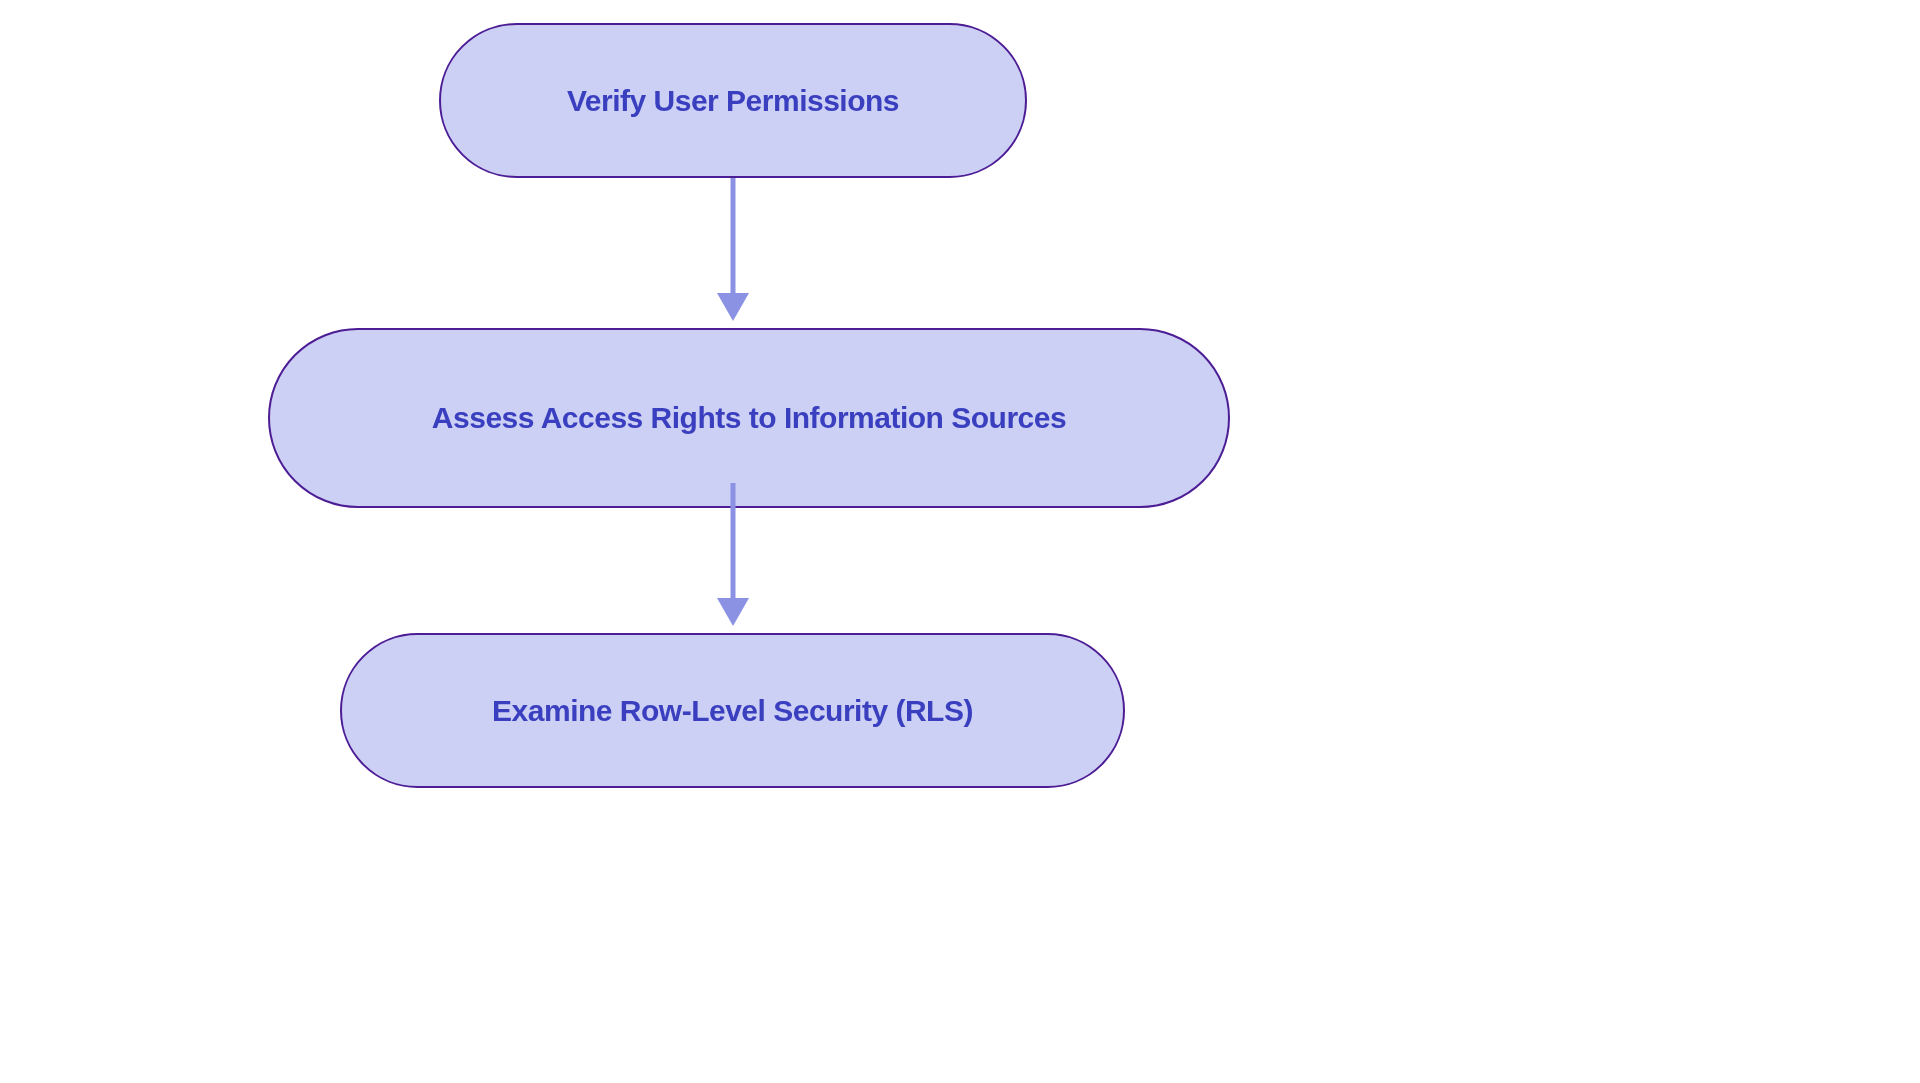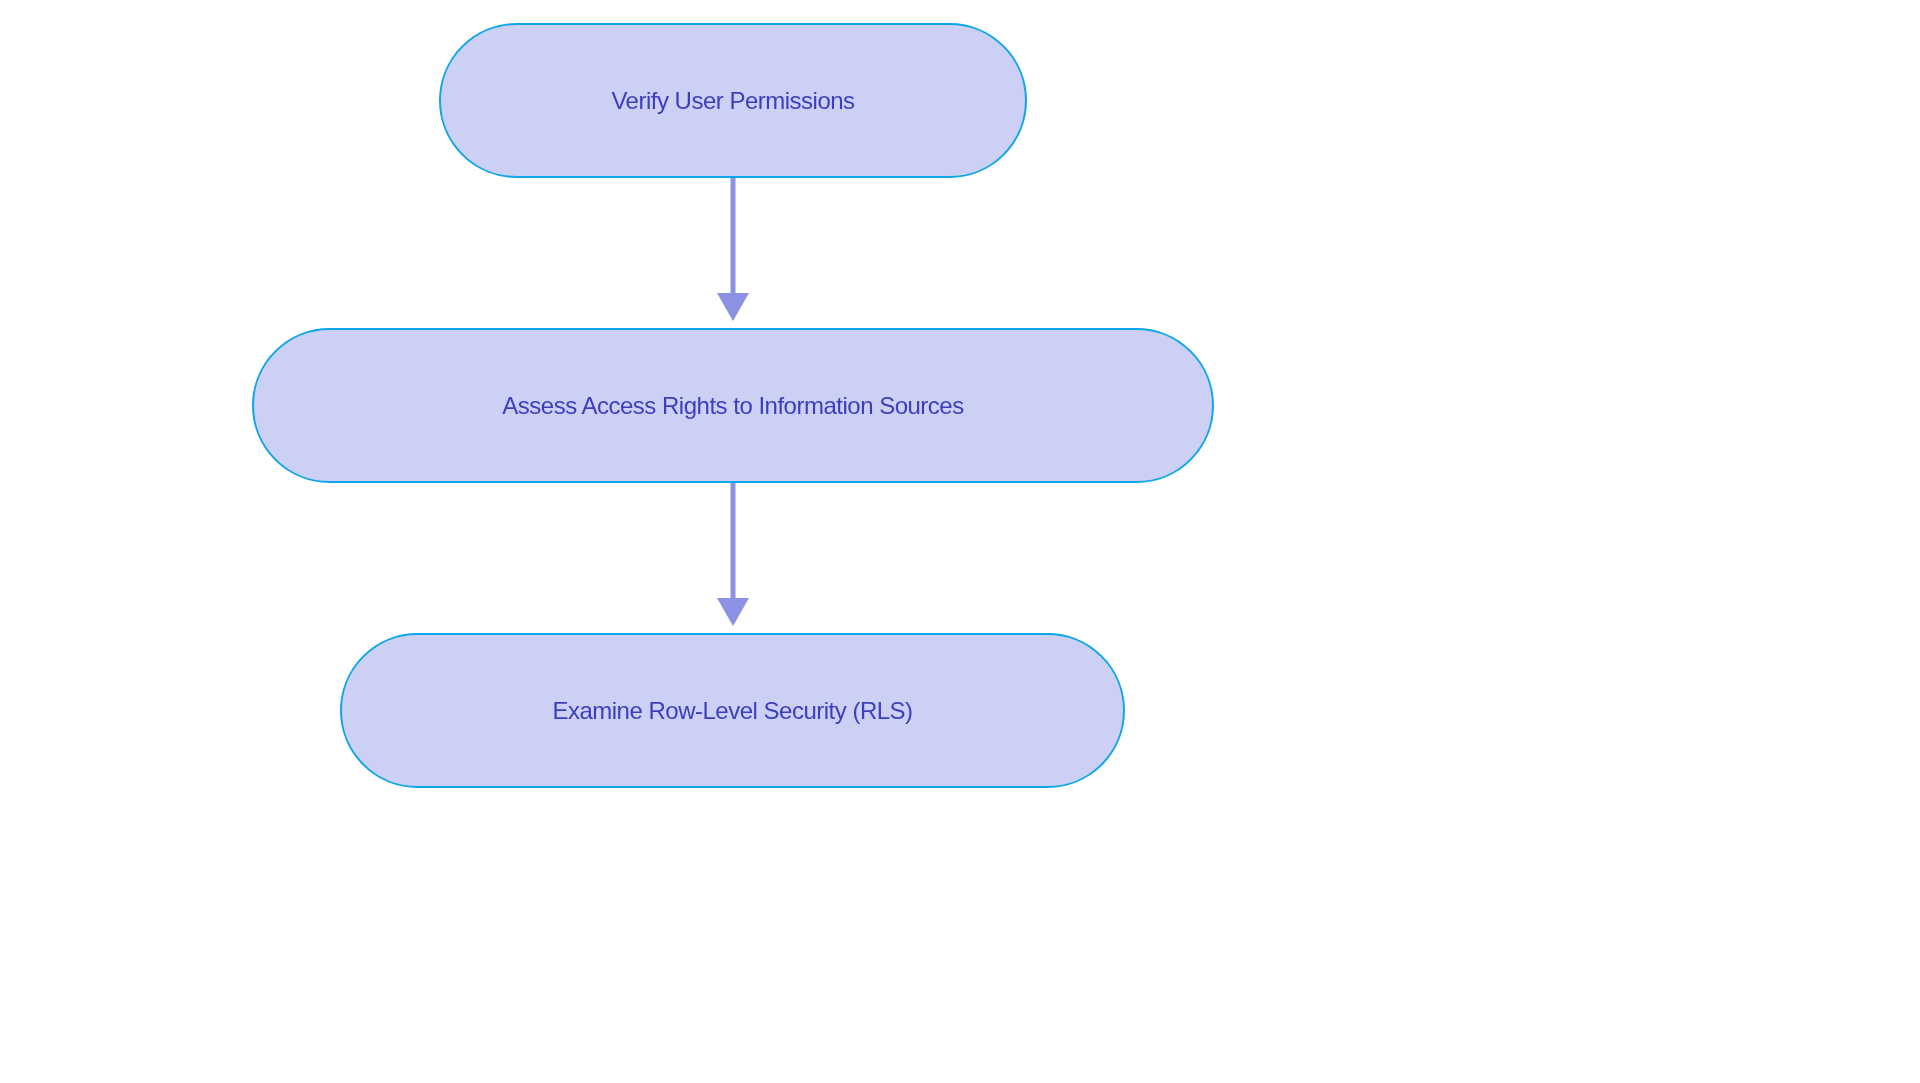--- a/index.html
+++ b/index.html
@@ -5,28 +5,28 @@
   * { box-sizing: border-box; margin: 0; padding: 0; }
   html, body { width: 1920px; height: 1083px; background: #ffffff; font-family: -apple-system, BlinkMacSystemFont, "Segoe UI", Helvetica, Arial, sans-serif; }
   .canvas {
     position: relative;
     width: 1920px;
     height: 1083px;
   }
   .node {
     position: absolute;
     background: #ccd0f4;
-    border: 2px solid #0ea5e9;
+    border: 2px solid #4c1d95;
     border-radius: 999px;
     display: flex;
     align-items: center;
     justify-content: center;
     color: #3a3fc0;
-    font-size: 24px;
-    font-weight: 400;
+    font-size: 30px;
+    font-weight: 700;
     text-align: center;
     padding: 0 40px;
     letter-spacing: -0.5px;
   }
   .arrow {
     position: absolute;
     width: 8px;
     background: transparent;
   }
   .arrow-line {
@@ -54,21 +54,21 @@
 
   <div class="node" style="left:439px; top:23px; width:588px; height:155px;">
     <span>Verify User Permissions</span>
   </div>
 
   <div class="arrow" style="left:729px; top:178px; height:150px;">
     <div class="arrow-line" style="top:0; height:115px;"></div>
     <div class="arrow-head" style="top:115px;"></div>
   </div>
 
-  <div class="node" style="left:252px; top:328px; width:962px; height:155px;">
+  <div class="node" style="left:268px; top:328px; width:962px; height:180px;">
     <span>Assess Access Rights to Information Sources</span>
   </div>
 
   <div class="arrow" style="left:729px; top:483px; height:150px;">
     <div class="arrow-line" style="top:0; height:115px;"></div>
     <div class="arrow-head" style="top:115px;"></div>
   </div>
 
   <div class="node" style="left:340px; top:633px; width:785px; height:155px;text-align:center;">
     <span>Examine Row-Level Security (RLS)</span>

